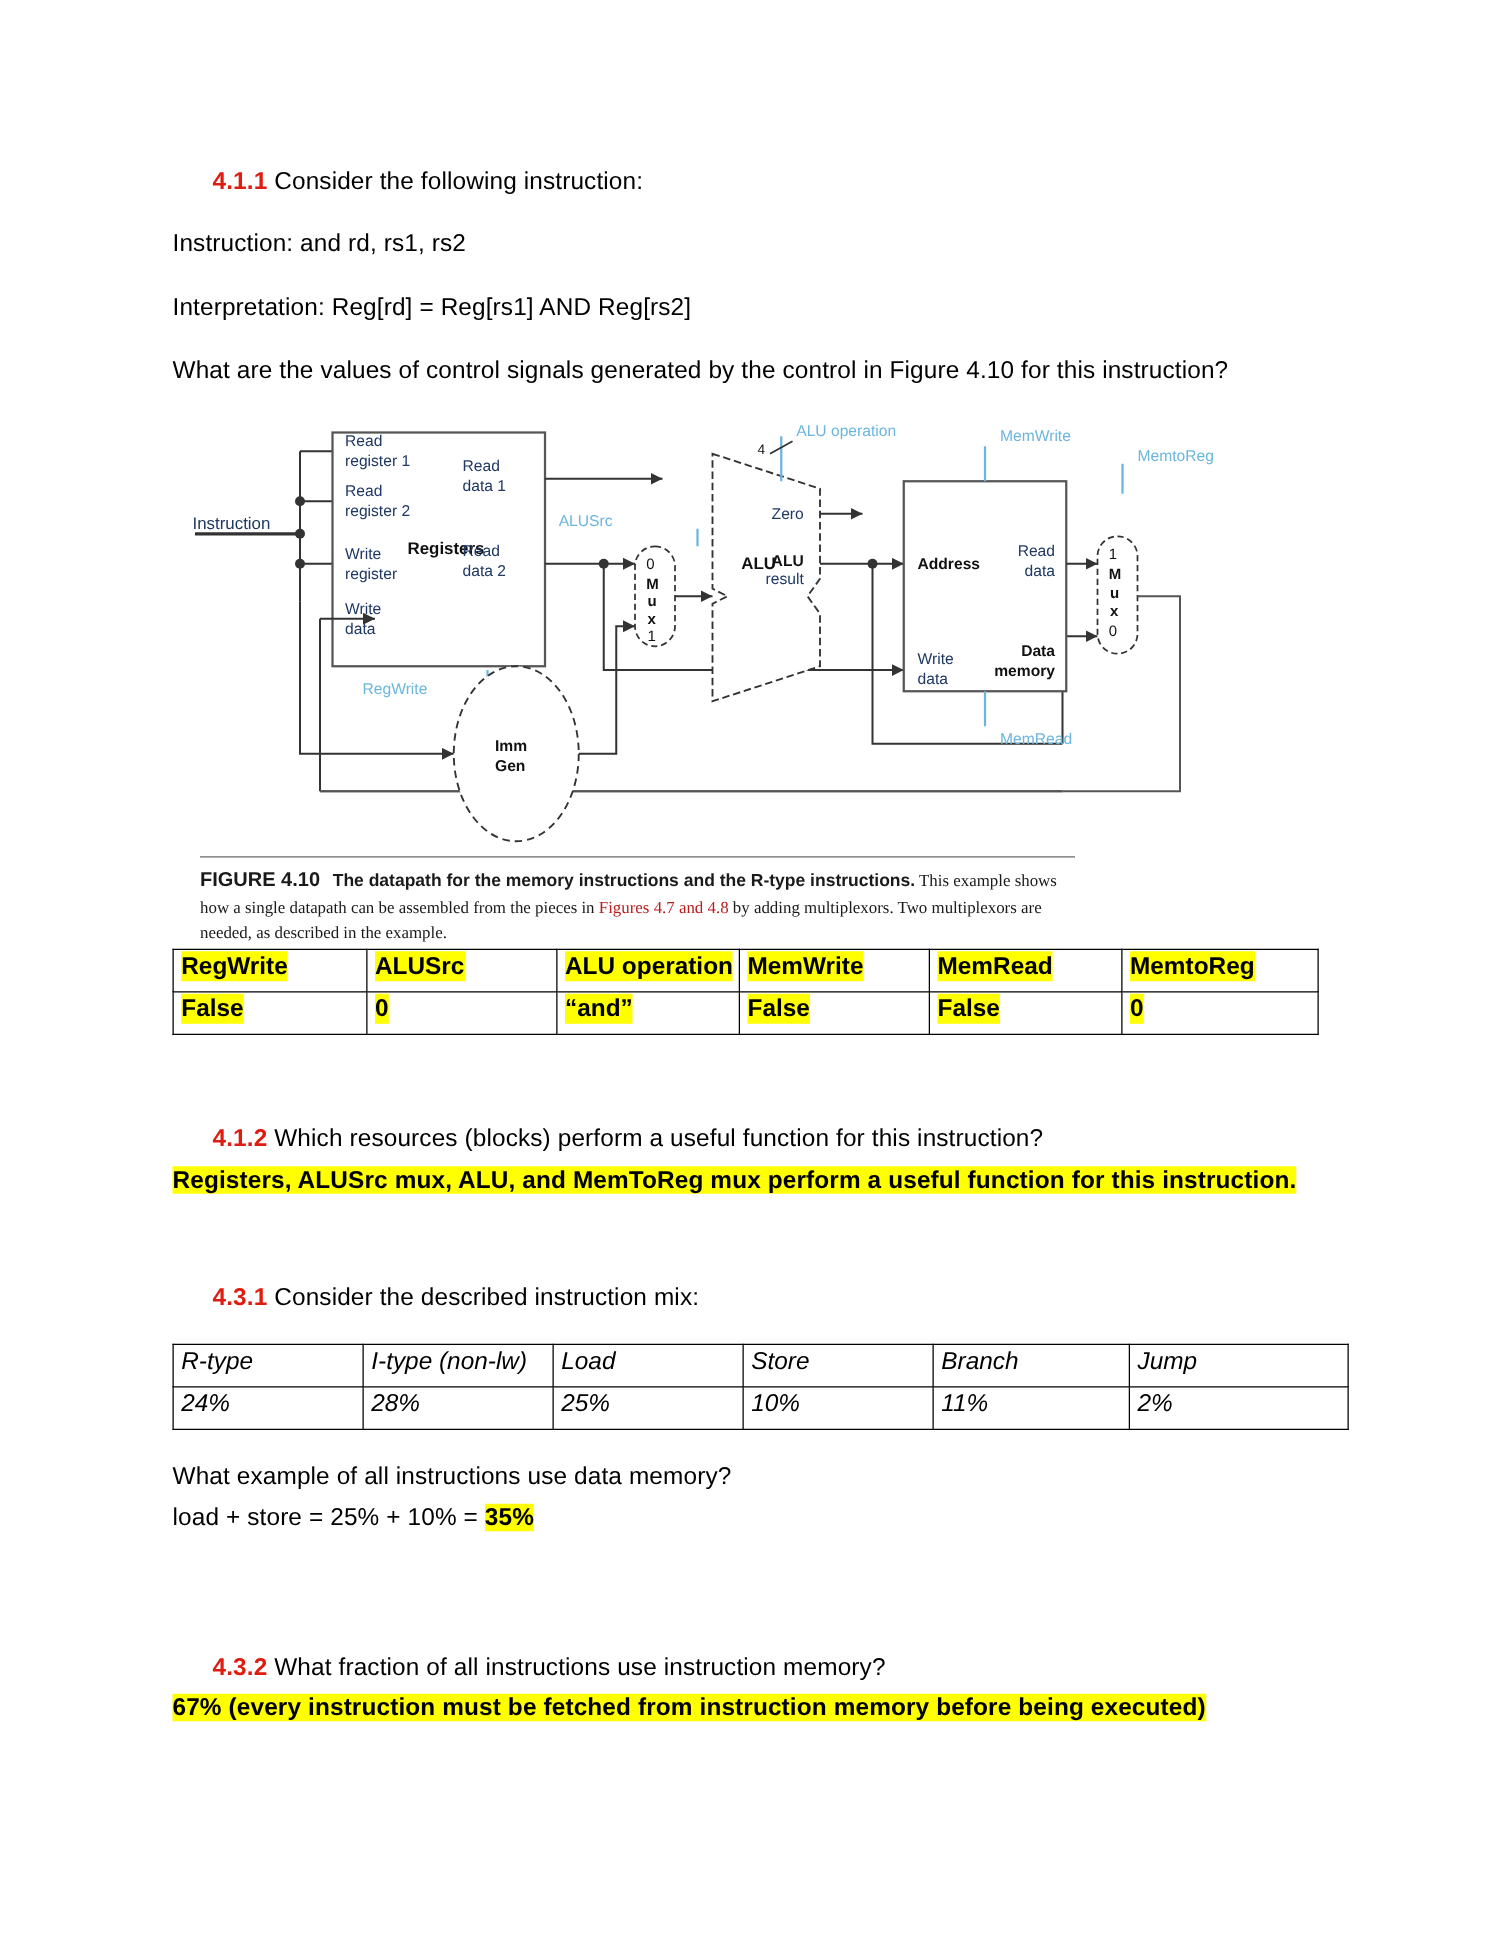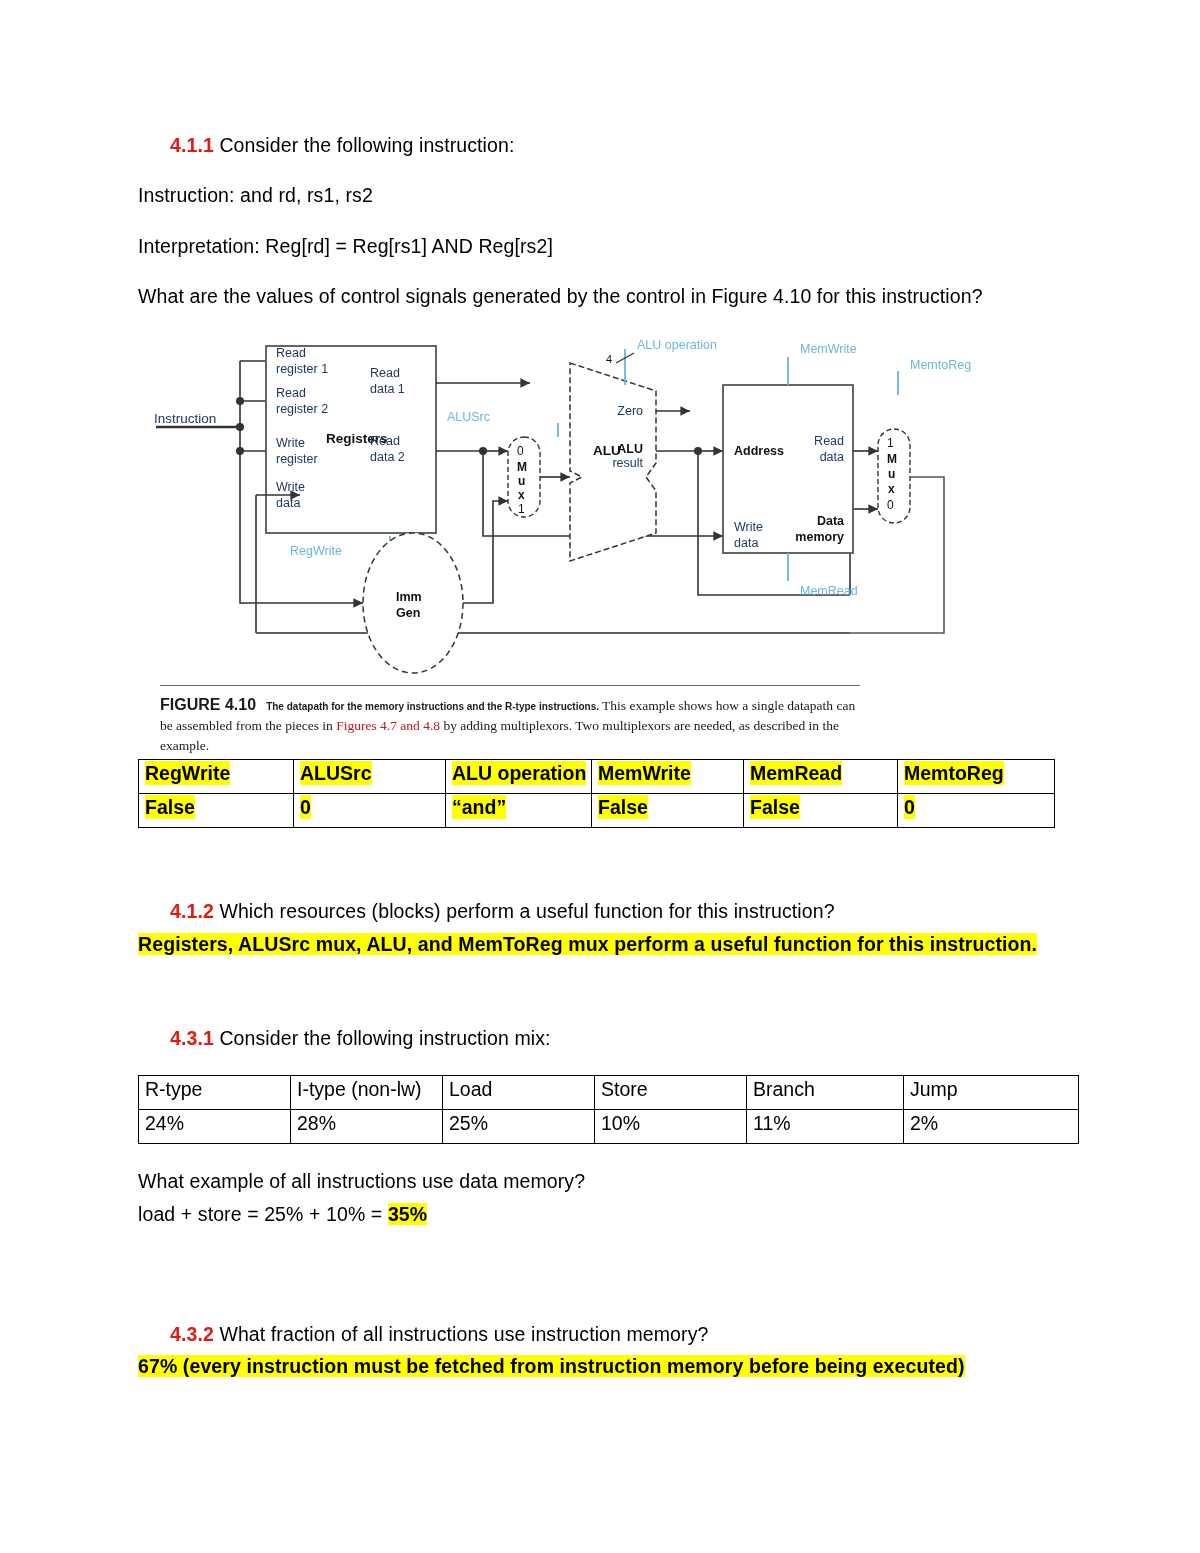--- a/index.html
+++ b/index.html
@@ -62,21 +62,21 @@
     color: #1a1a1a;
   }
   .fig-caption .fignum {
     font-family: "Liberation Sans", sans-serif;
     font-weight: 700;
     font-size: 16px;
   }
   .fig-caption .figtitle {
     font-family: "Liberation Sans", sans-serif;
     font-weight: 700;
-    font-size: 10px;
+    font-size: 14px;
   }
   .fig-caption .figref { color: #b91c1c; }
   .cap-rule {
     position: absolute;
     left: 22px;
     top: 352px;
     width: 700px;
     height: 1px;
     background: #6b6b6b;
   }
@@ -92,21 +92,21 @@
     padding: 2px 4px 4px 6px;
     vertical-align: top;
     height: 27px;
     overflow: hidden;
     white-space: nowrap;
   }
   table.signals { width: 916px; margin-top: 6px; }
   table.signals td { font-weight: 700; }
   table.signals td span.hl { padding: 1px 0 1px 0; }
   table.mix { width: 940px; margin-top: 6px; }
-  table.mix td { font-weight: 400; }
+  table.mix td { font-weight: 400; font-style: italic; }
 
   .spacer-lg { height: 70px; }
   .spacer-md { height: 44px; }
   .spacer-sm { height: 24px; }
   .tight { margin-bottom: 6px; }
 </style>
 </head>
 <body>
 
 <div class="page">
@@ -311,21 +311,21 @@
     </tbody>
       </table>
 
     <div class="spacer-lg"></div>
 
     <p class="para tight"><span class="num">4.1.2</span><span> Which resources (blocks) perform a useful function for this instruction?</span></p>
     <p class="para"><span class="hl bold">Registers, ALUSrc mux, ALU, and MemToReg mux perform a useful function for this instruction.</span></p>
 
     <div class="spacer-md"></div>
 
-    <p class="para"><span class="num">4.3.1</span><span> Consider the following instruction mix:</span></p>
+    <p class="para"><span class="num">4.3.1</span><span> Consider the described instruction mix:</span></p>
 
     <table class="doc-table mix">
       <colgroup>
         <col style="width:152px">
           <col style="width:152px">
           <col style="width:152px">
         <col style="width:152px">
           <col style="width:157px">
           <col style="width:175px">
       </colgroup>

